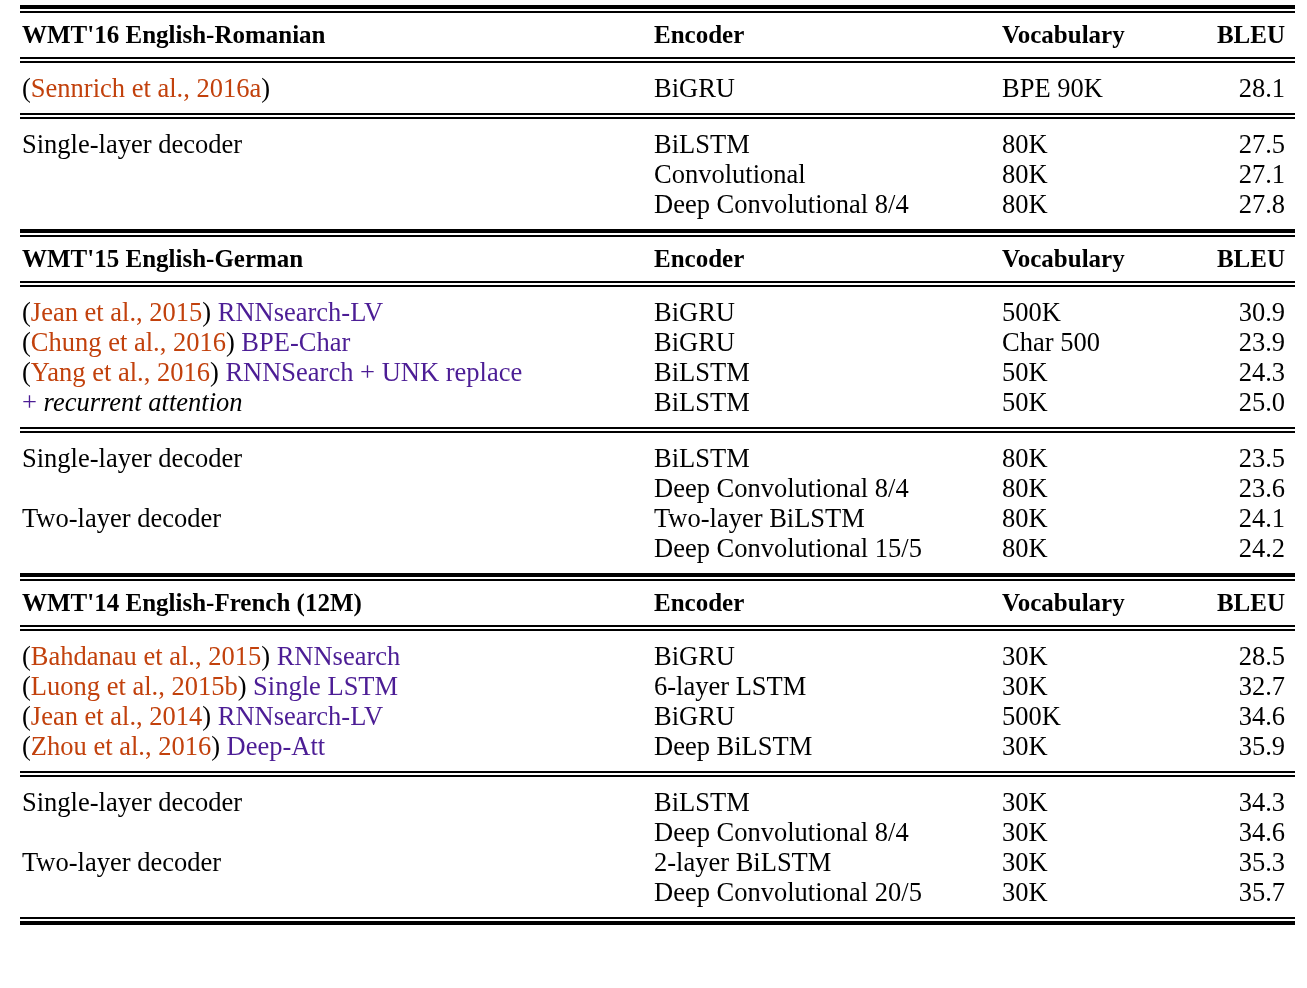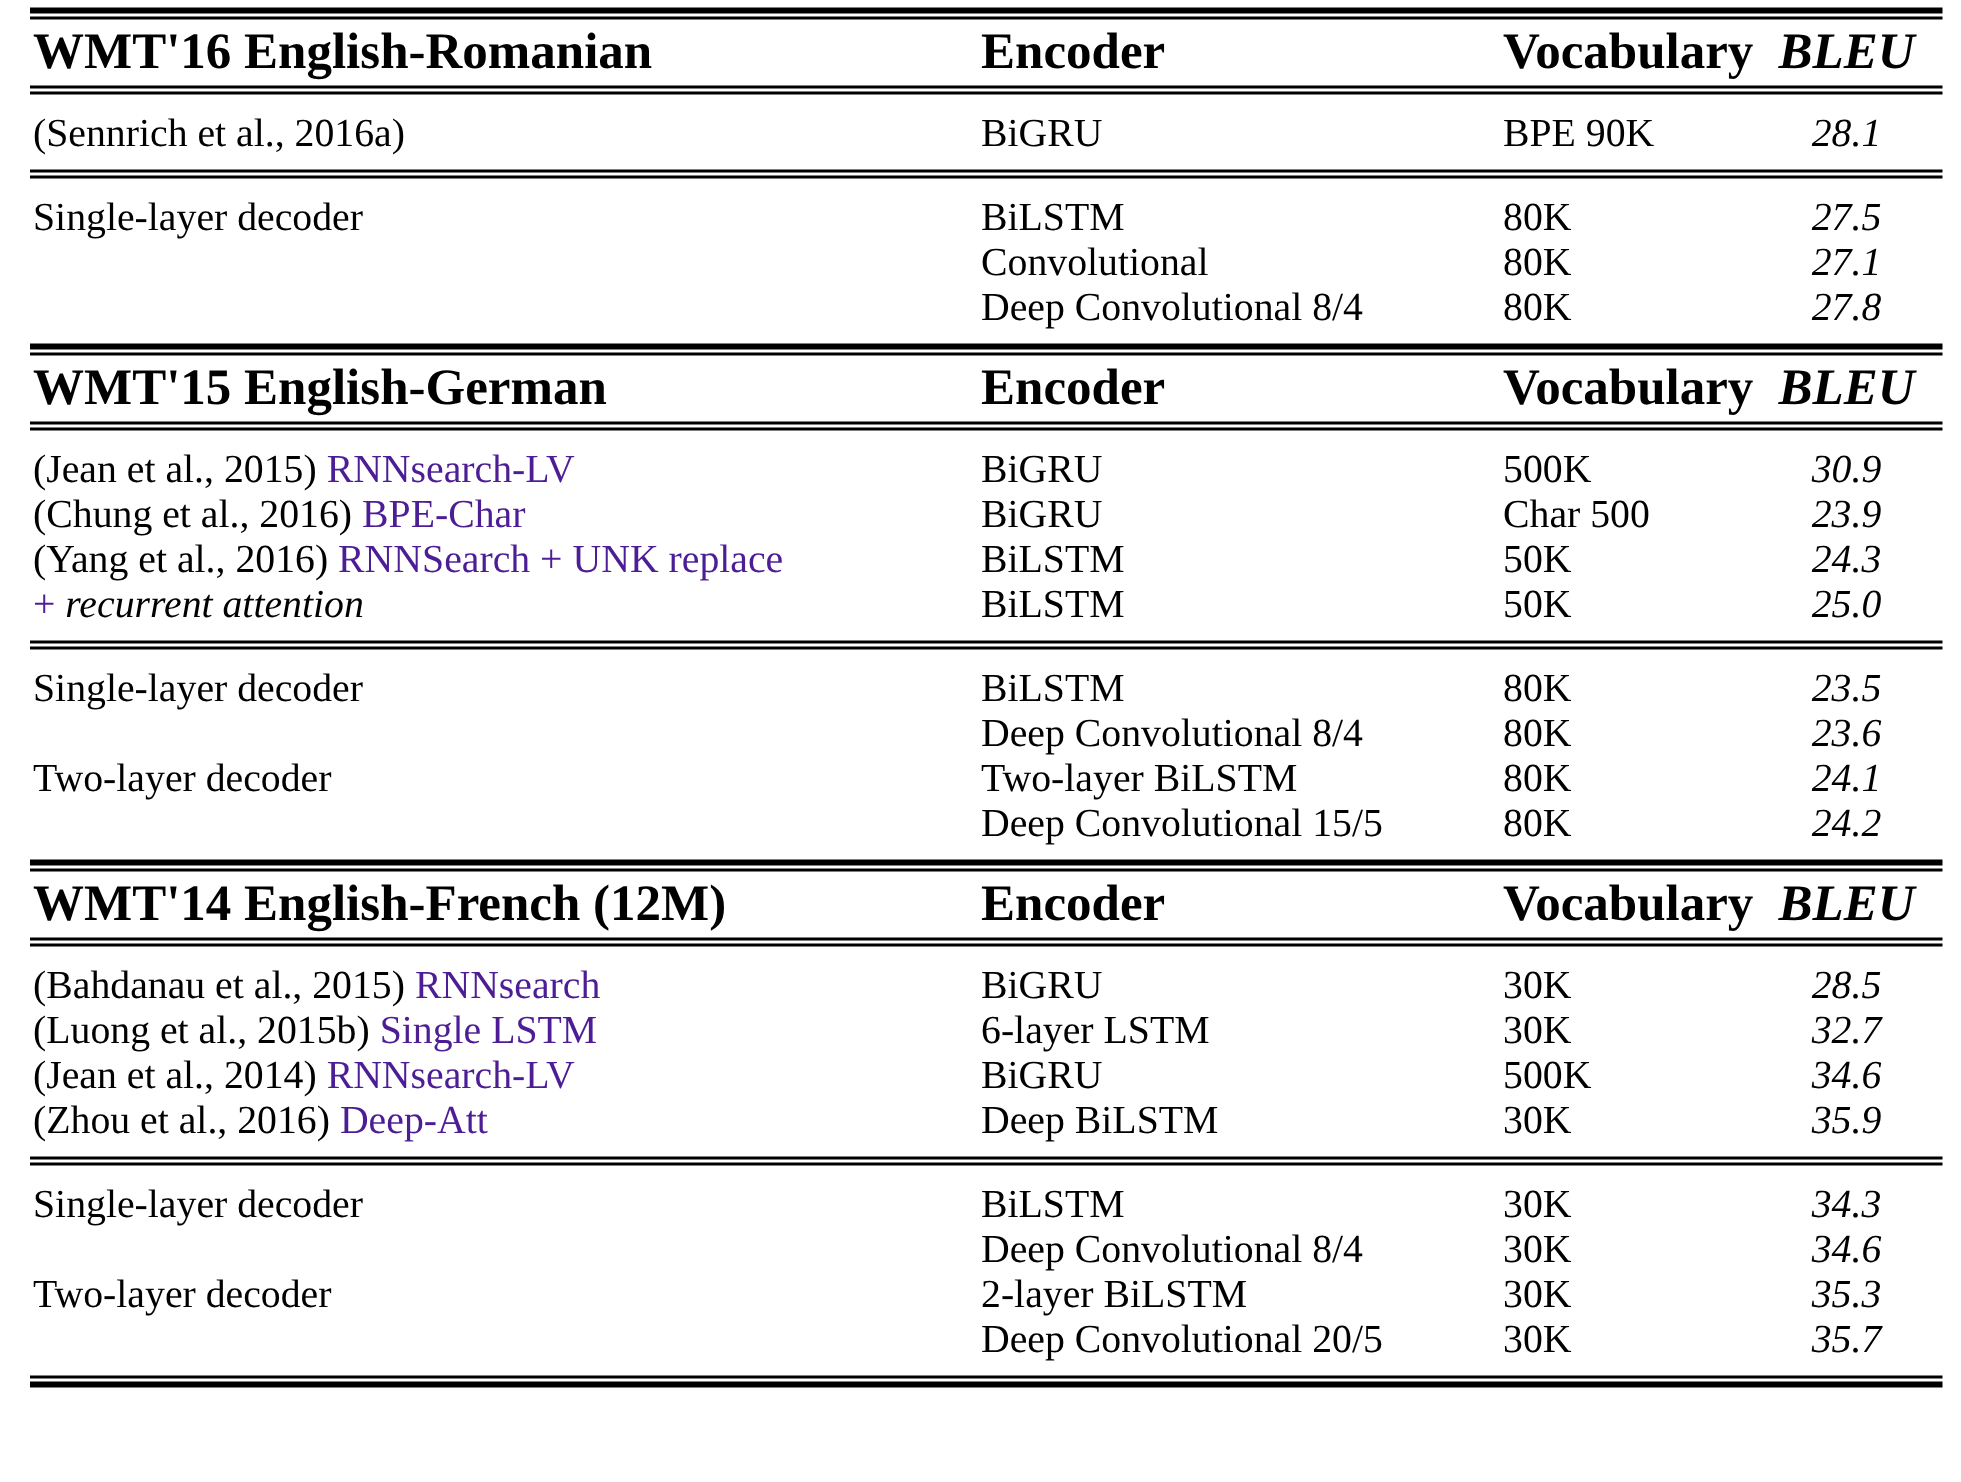--- a/index.html
+++ b/index.html
@@ -45,26 +45,26 @@
     font-size: 26.5px;
     line-height: 30px;
     vertical-align: baseline;
     border: none;
     white-space: nowrap;
   }
 
   td.name, th.name      { text-align: left;  padding-left: 2px; }
   td.enc,  th.enc       { text-align: left;  padding-left: 2px; margin-top: 25px; }
   td.vocab, th.vocab    { text-align: left; padding-right: 14px; }
-  td.bleu, th.bleu      { text-align: center; padding-right: 10px; font-style: italic; }
+  td.bleu, th.bleu      { text-align: right; padding-right: 10px; }
 
   
   tr.section-head th {
     font-weight: bold;
-    font-size: 34px;
+    font-size: 25px;
     line-height: 30px;
     padding-top: 7px;
     padding-bottom: 7px;
   }
 
   
   .rule-row td {
     padding: 0;
     height: 0;
     line-height: 0;
@@ -77,21 +77,21 @@
   }
   .rule.thick   { height: 4px; }
   .rule.thin    { height: 2px; }
   .rule.gap1    { height: 2px; background: transparent; }
 
   
   .pad-top td    { height: 10px; font-size: 0; line-height: 0; padding: 0; }
   .pad-bot td    { height: 10px; font-size: 0; line-height: 0; padding: 0; }
 
   
-  .cite      { color: #000000; }
+  .cite      { color: #c2410c; }
   .paren     { color: #000000; }
   .ital      { font-style: italic; }
   .plain     { color: #4c1d95; }
 
   td.name span, th.name span { white-space: pre; }
 </style>
 </head>
 <body>
 
 <div class="table-wrap">

